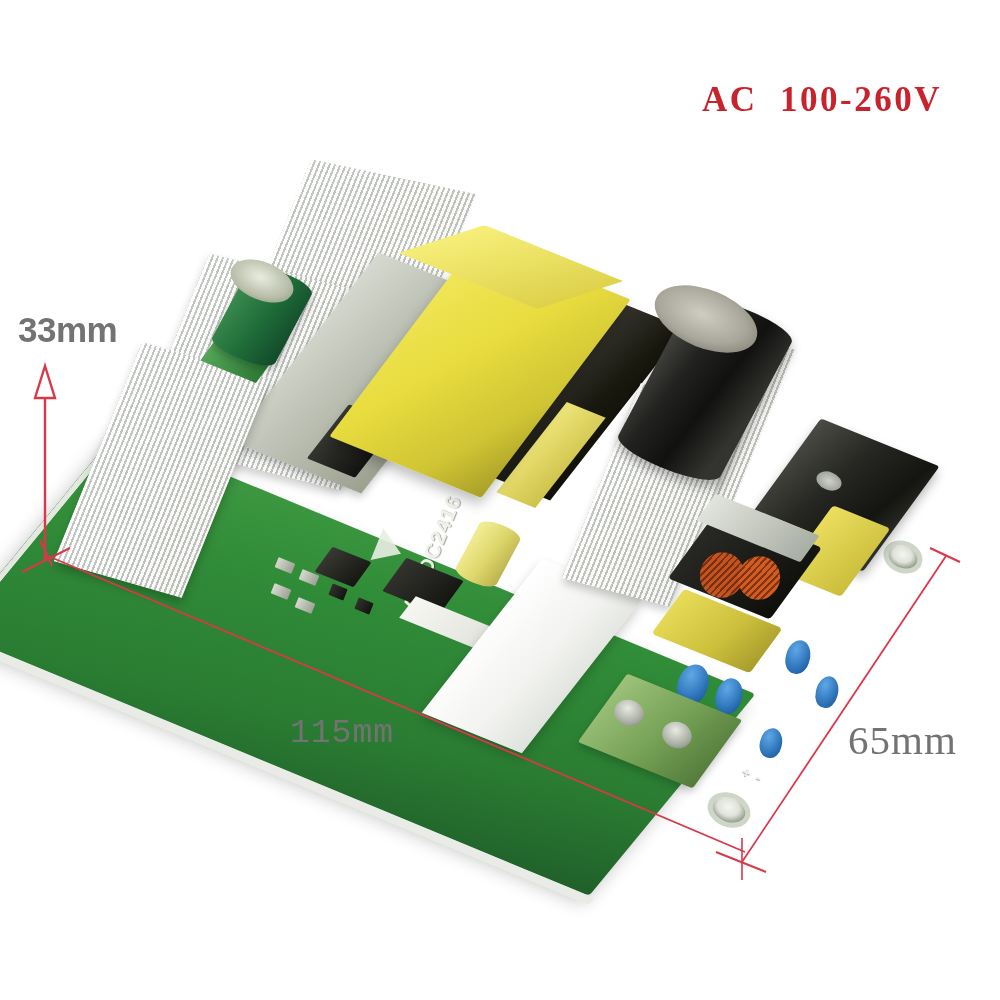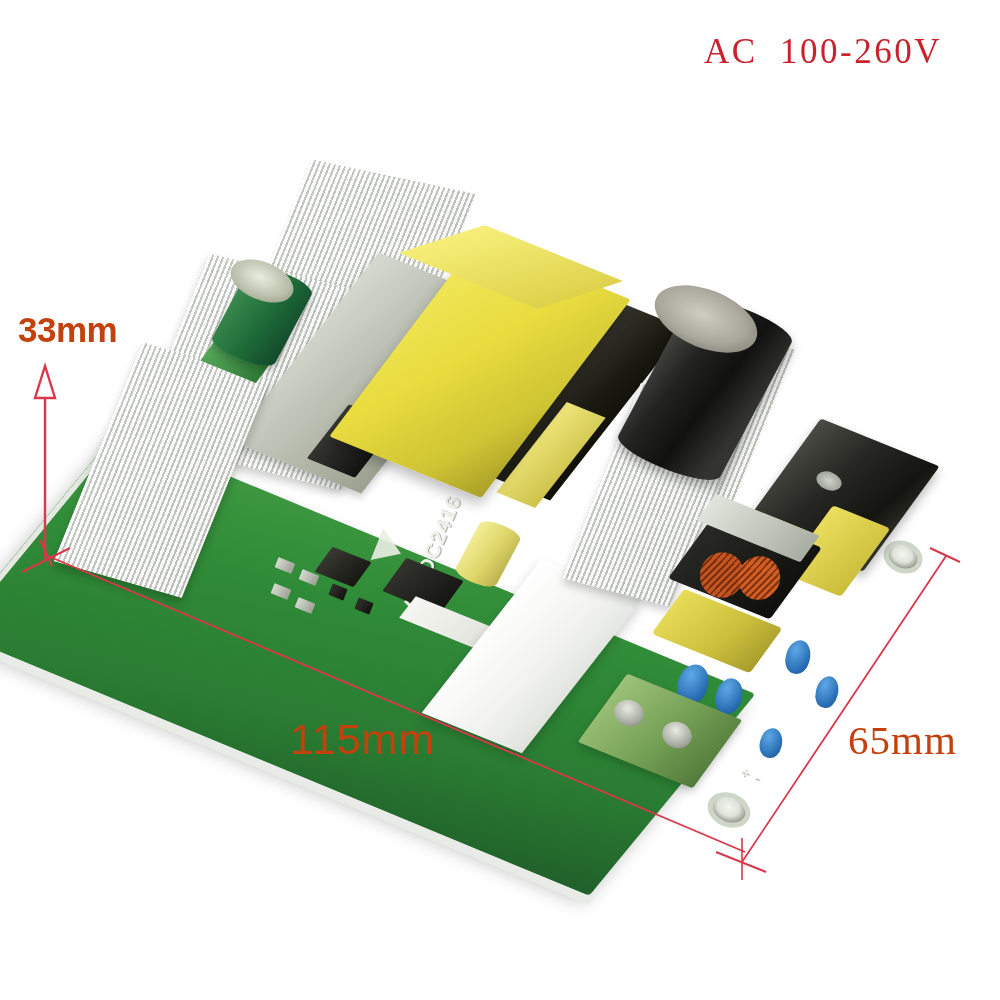--- a/index.html
+++ b/index.html
@@ -9,28 +9,29 @@
     font-family:"Liberation Sans",sans-serif;
     overflow:hidden;
   }
   #stage{position:relative;width:1000px;height:1000px;background:#fff;overflow:hidden;}
 
   
   .spec-block{position:absolute;top:24px;right:58px;text-align:right;}
   .spec-line{
     font-family:"Liberation Serif",serif;
     font-size:35px;letter-spacing:2.5px;
-    color:#c8232c;font-weight:400;line-height:1.58;
+    color:#c8232c;font-weight:700;line-height:1.58;
     white-space:pre;
-  }
-
-  
-  .dim{position:absolute;color:#c2410c;white-space:pre;text-align:right;}
+    margin-top:48px;
+  }
+
+  
+  .dim{position:absolute;color:#737373;white-space:pre;text-align:right;}
   .dim-33{left:18px;top:310px;font-family:"Liberation Sans",sans-serif;font-size:35px;font-weight:600;letter-spacing:-.5px;}
-  .dim-115{left:290px;top:715px;font-family:Liberation Sans, sans-serif;font-size:43px;letter-spacing:1px;}
+  .dim-115{left:290px;top:715px;font-family:Liberation Mono, monospace;font-size:33px;letter-spacing:1px;}
   .dim-65{left:848px;top:716px;font-family:"Liberation Serif",serif;font-size:41px;letter-spacing:1px;}
 
   
   .dimsvg{position:absolute;left:0;top:0;width:1000px;height:1000px;pointer-events:none;}
 
   
   .board-wrap{position:absolute;left:0;top:0;width:1000px;height:1000px;}
 
   
   .pcb{

